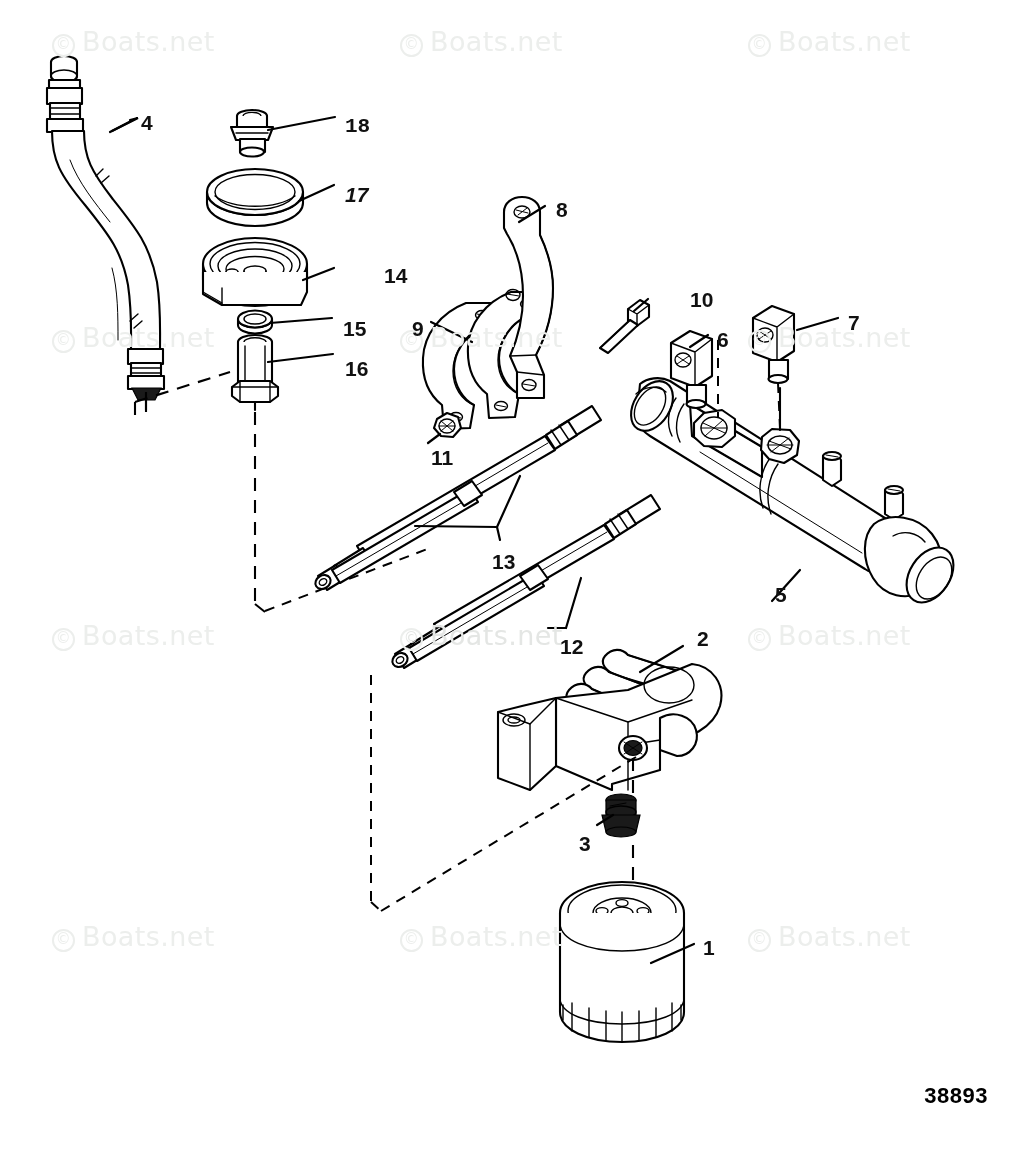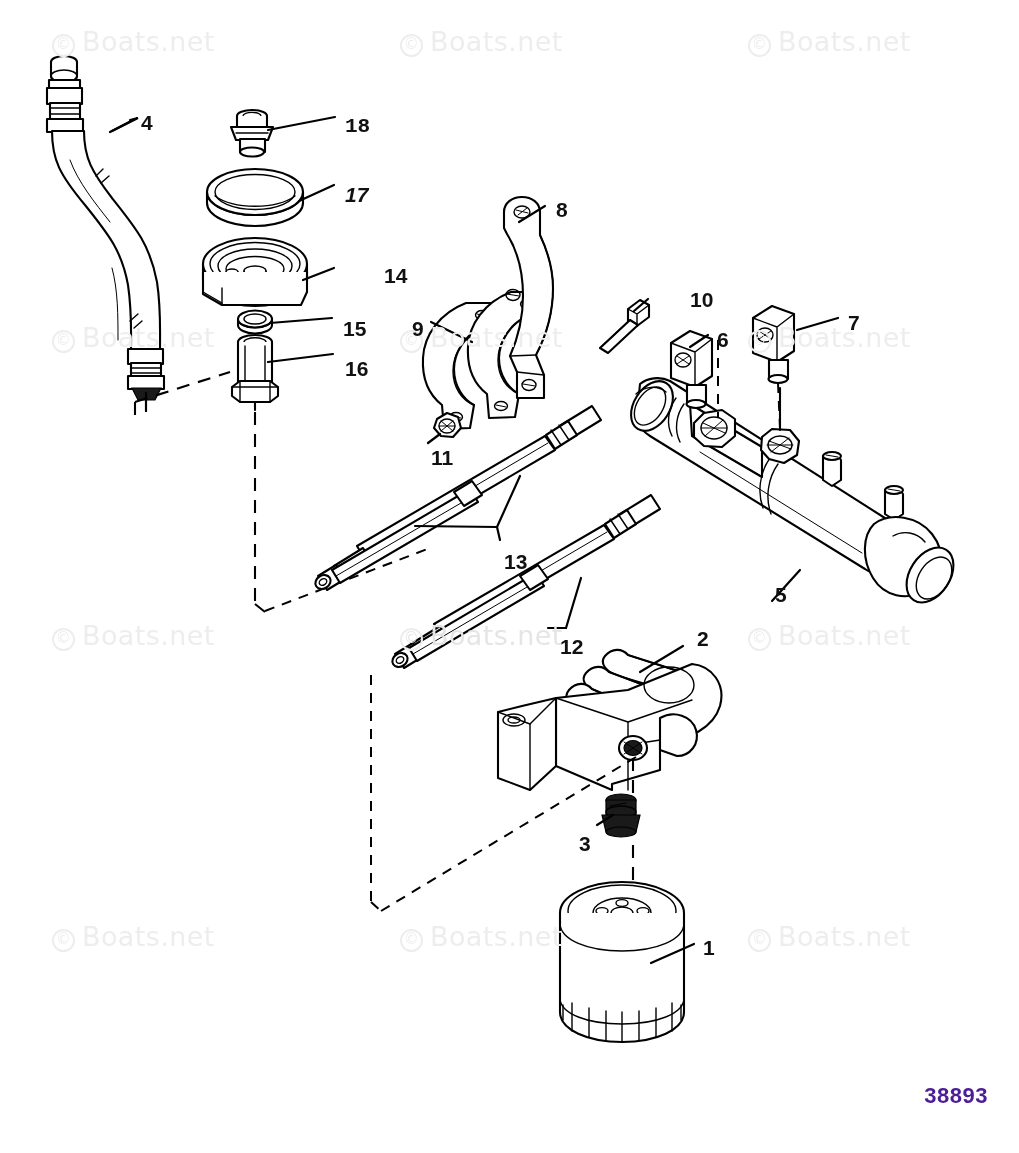--- a/index.html
+++ b/index.html
@@ -56,21 +56,21 @@
   }
   
   #diagram-id{
     position:absolute;
     right:31px;
     bottom:44px;
     font-family:"Liberation Sans", sans-serif;
     font-weight:bold;
     font-size:22px;
     letter-spacing:0.5px;
-    color:#4c1d95;
+    color:#000000;
   }
 </style>
 </head>
 <body>
 
 <div id="page">
 
   <div id="artboard">
   <svg width="1019" height="1153" viewBox="0 0 1019 1153" xmlns="http://www.w3.org/2000/svg">
     <defs>
@@ -508,21 +508,21 @@
       <div class="callout" style="left: 579px; top: 833px;">3</div>
       <div class="callout" style="left: 141px; top: 112px;">4</div>
       <div class="callout" style="left: 775px; top: 584px;">5</div>
       <div class="callout" style="left: 717px; top: 329px;">6</div>
       <div class="callout" style="left: 848px; top: 312px;">7</div>
       <div class="callout" style="left: 556px; top: 199px;">8</div>
       <div class="callout" style="left: 412px; top: 318px;">9</div>
       <div class="callout" style="left: 690px; top: 289px;">10</div>
       <div class="callout" style="left: 431px; top: 447px;">11</div>
       <div class="callout" style="left: 560px; top: 636px;">12</div>
-      <div class="callout" style="left: 492px; top: 551px; margin-left: 12px;">13</div>
+      <div class="callout" style="left: 492px; top: 551px;">13</div>
       <div class="callout" style="left: 348px; top: 265px; margin-left: 36px;">14</div>
       <div class="callout" style="left: 343px; top: 318px;">15</div>
       <div class="callout" style="left: 345px; top: 358px;">16</div>
       <div class="callout" style="left: 345px; top: 184px; font-style: italic;">17</div>
       <div class="callout" style="left: 345px; top: 116px; font-family: Liberation Mono, monospace;">18</div>
     </div>
 
   <div id="diagram-id">38893</div>
 
 </div>

